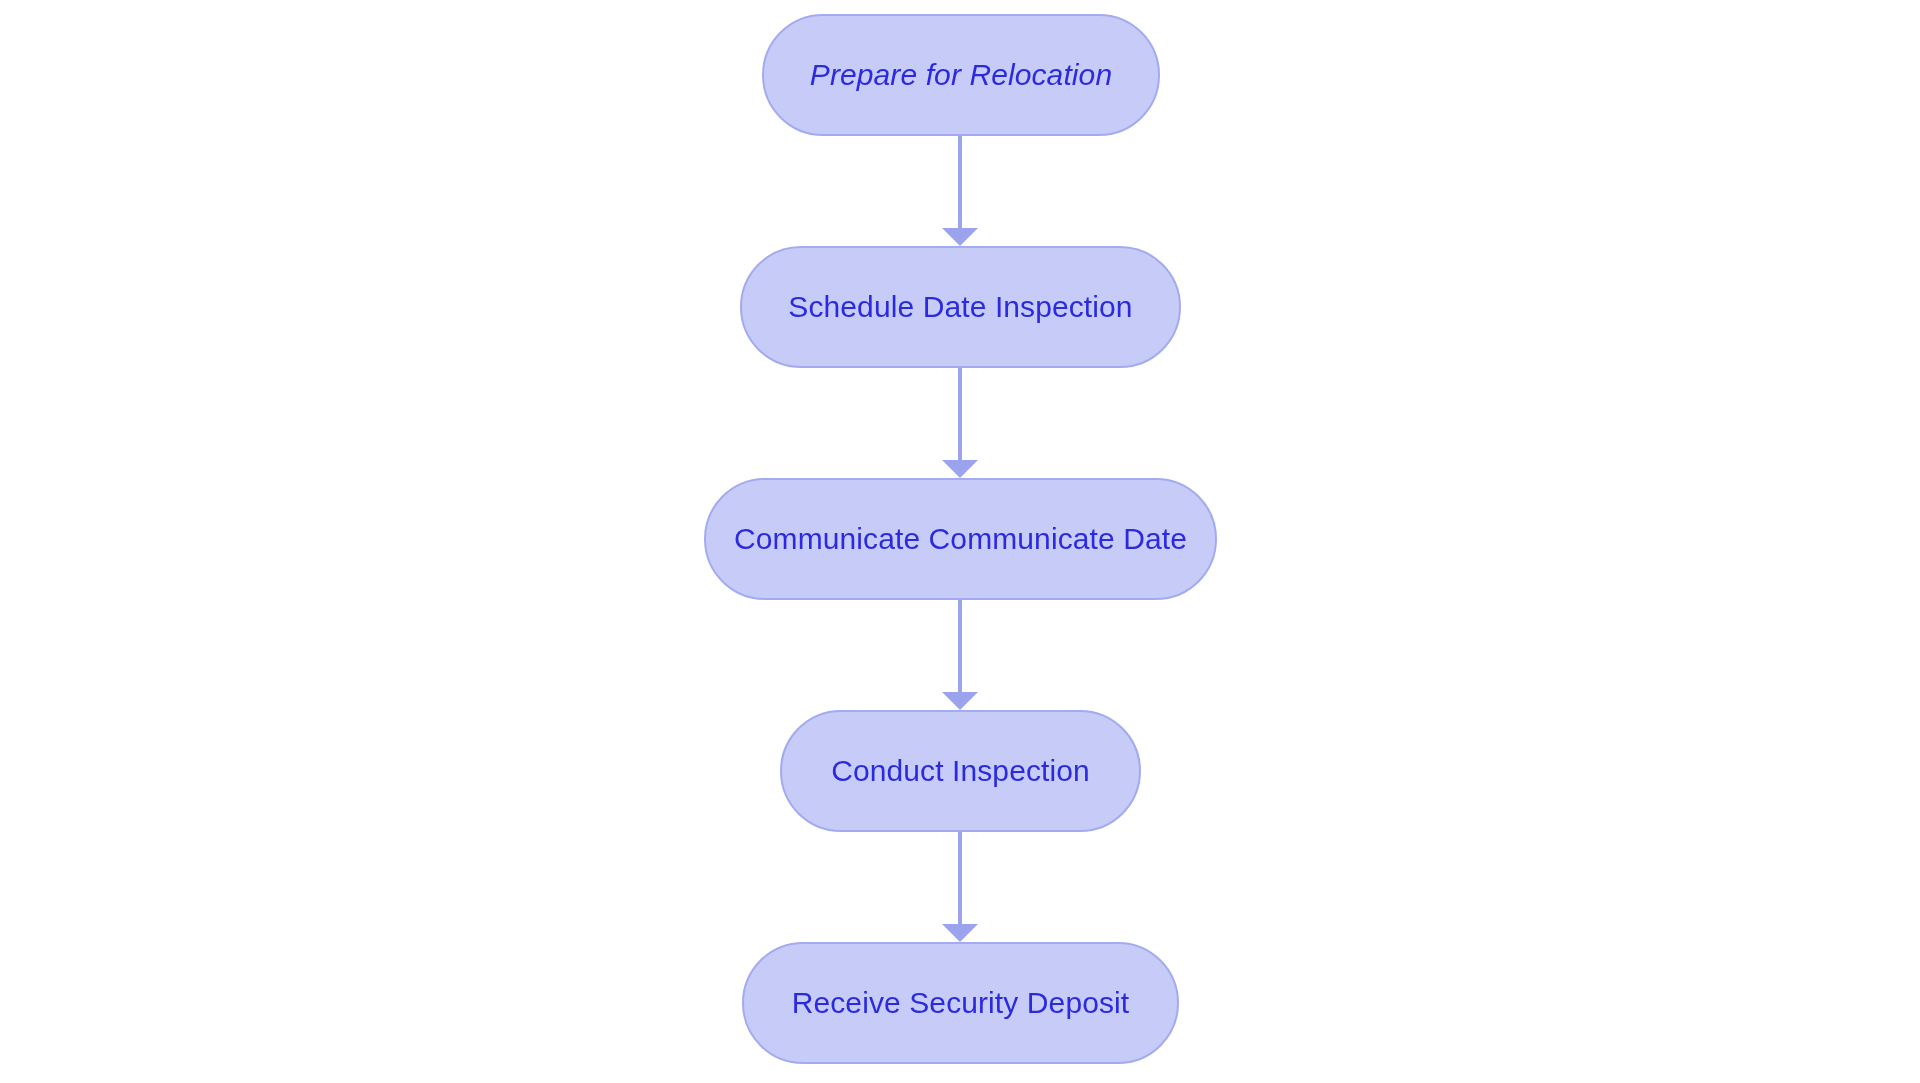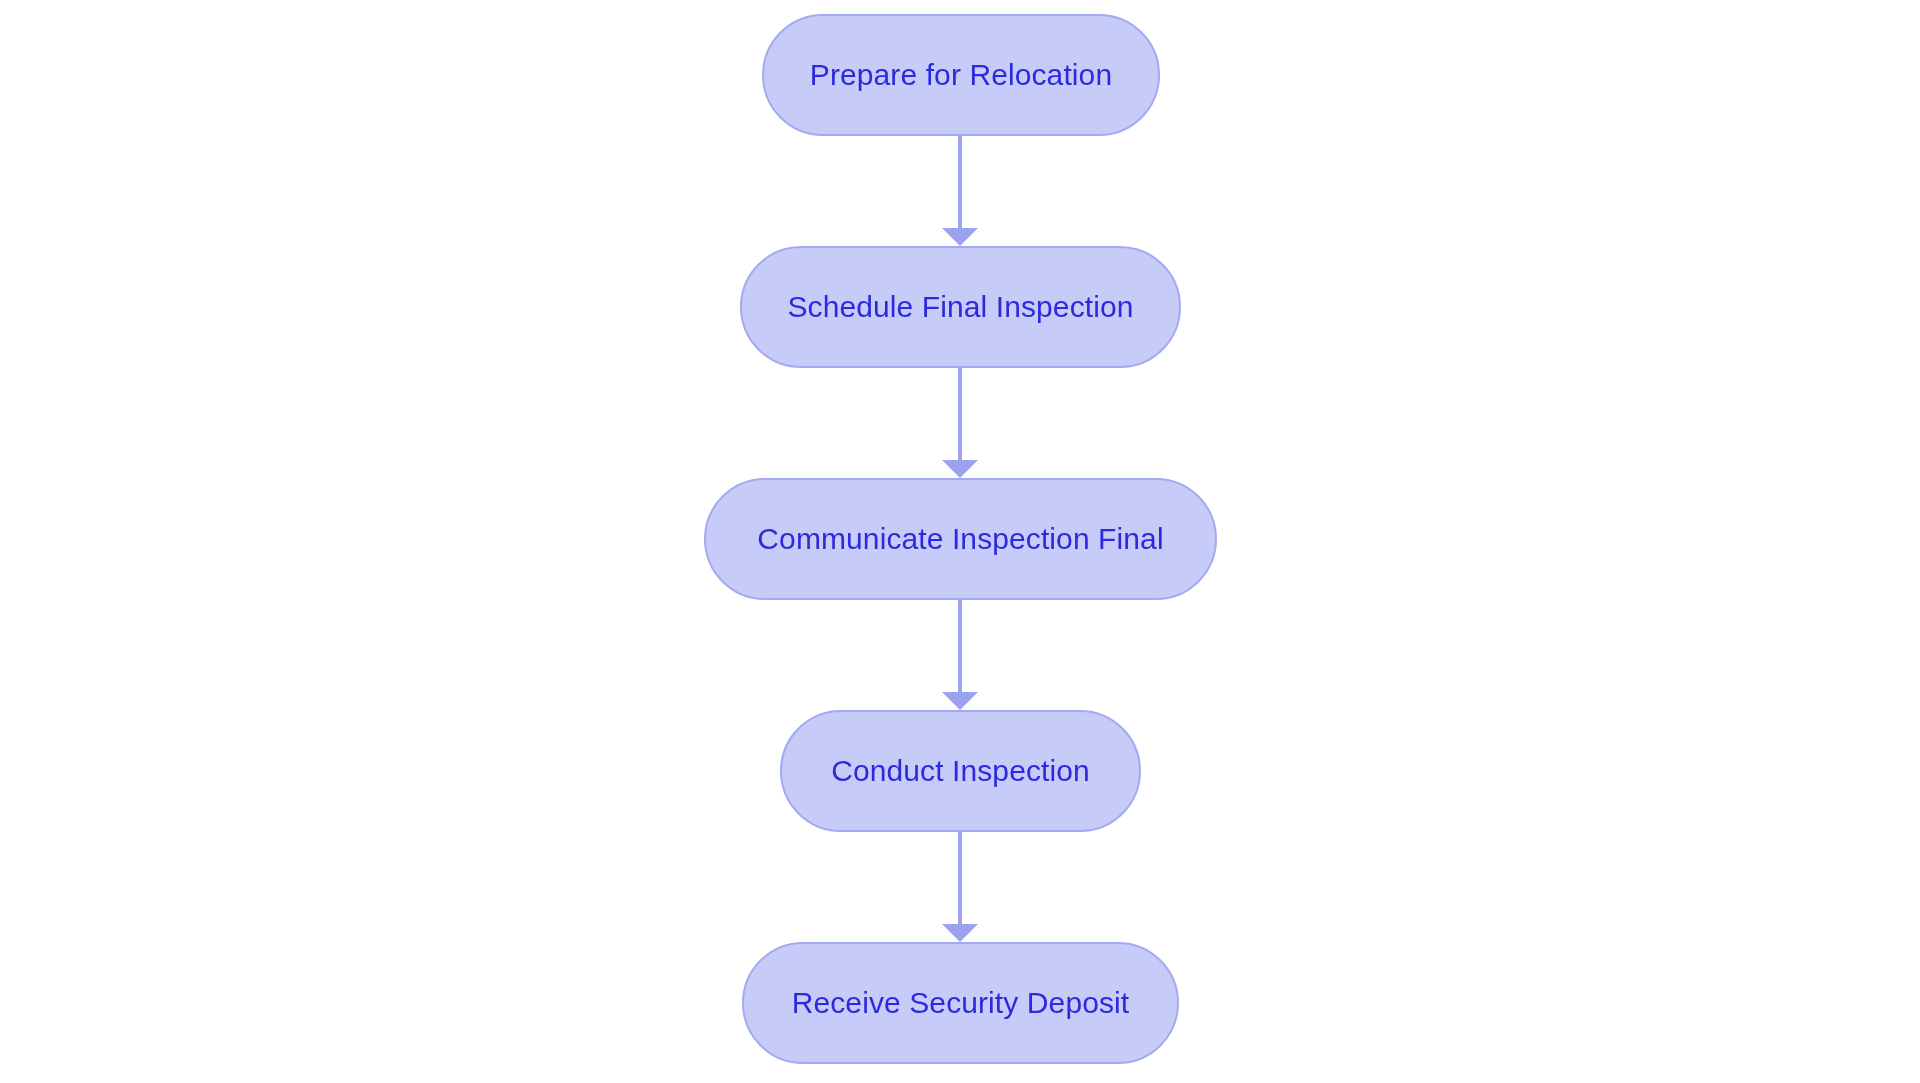--- a/index.html
+++ b/index.html
@@ -74,30 +74,30 @@
     <g>
       <line class="edge-line" x1="960" y1="600" x2="960" y2="692"></line>
       <polygon class="edge-head" points="942,692 978,692 960,710"></polygon>
     </g>
     <g>
       <line class="edge-line" x1="960" y1="832" x2="960" y2="924"></line>
       <polygon class="edge-head" points="942,924 978,924 960,942"></polygon>
     </g>
   </svg>
 
-  <div class="flow-node" id="node-1" style="left:762px; top:14px; width:398px;">
+  <div class="flow-node" id="node-1" style="left:762px; top:14px; width:398px;font-style:italic;">
     <span class="flow-node-label">Prepare for Relocation</span>
   </div>
 
   <div class="flow-node" id="node-2" style="left:740px; top:246px; width:441px;">
-    <span class="flow-node-label">Schedule Final Inspection</span>
+    <span class="flow-node-label">Schedule Date Inspection</span>
   </div>
 
   <div class="flow-node" id="node-3" style="left:704px; top:478px; width:513px;">
-    <span class="flow-node-label">Communicate Inspection Final</span>
+    <span class="flow-node-label">Communicate Communicate Date</span>
   </div>
 
   <div class="flow-node" id="node-4" style="left:780px; top:710px; width:361px;">
     <span class="flow-node-label">Conduct Inspection</span>
   </div>
 
   <div class="flow-node" id="node-5" style="left:742px; top:942px; width:437px;justify-content:center;">
     <span class="flow-node-label">Receive Security Deposit</span>
   </div>
 

